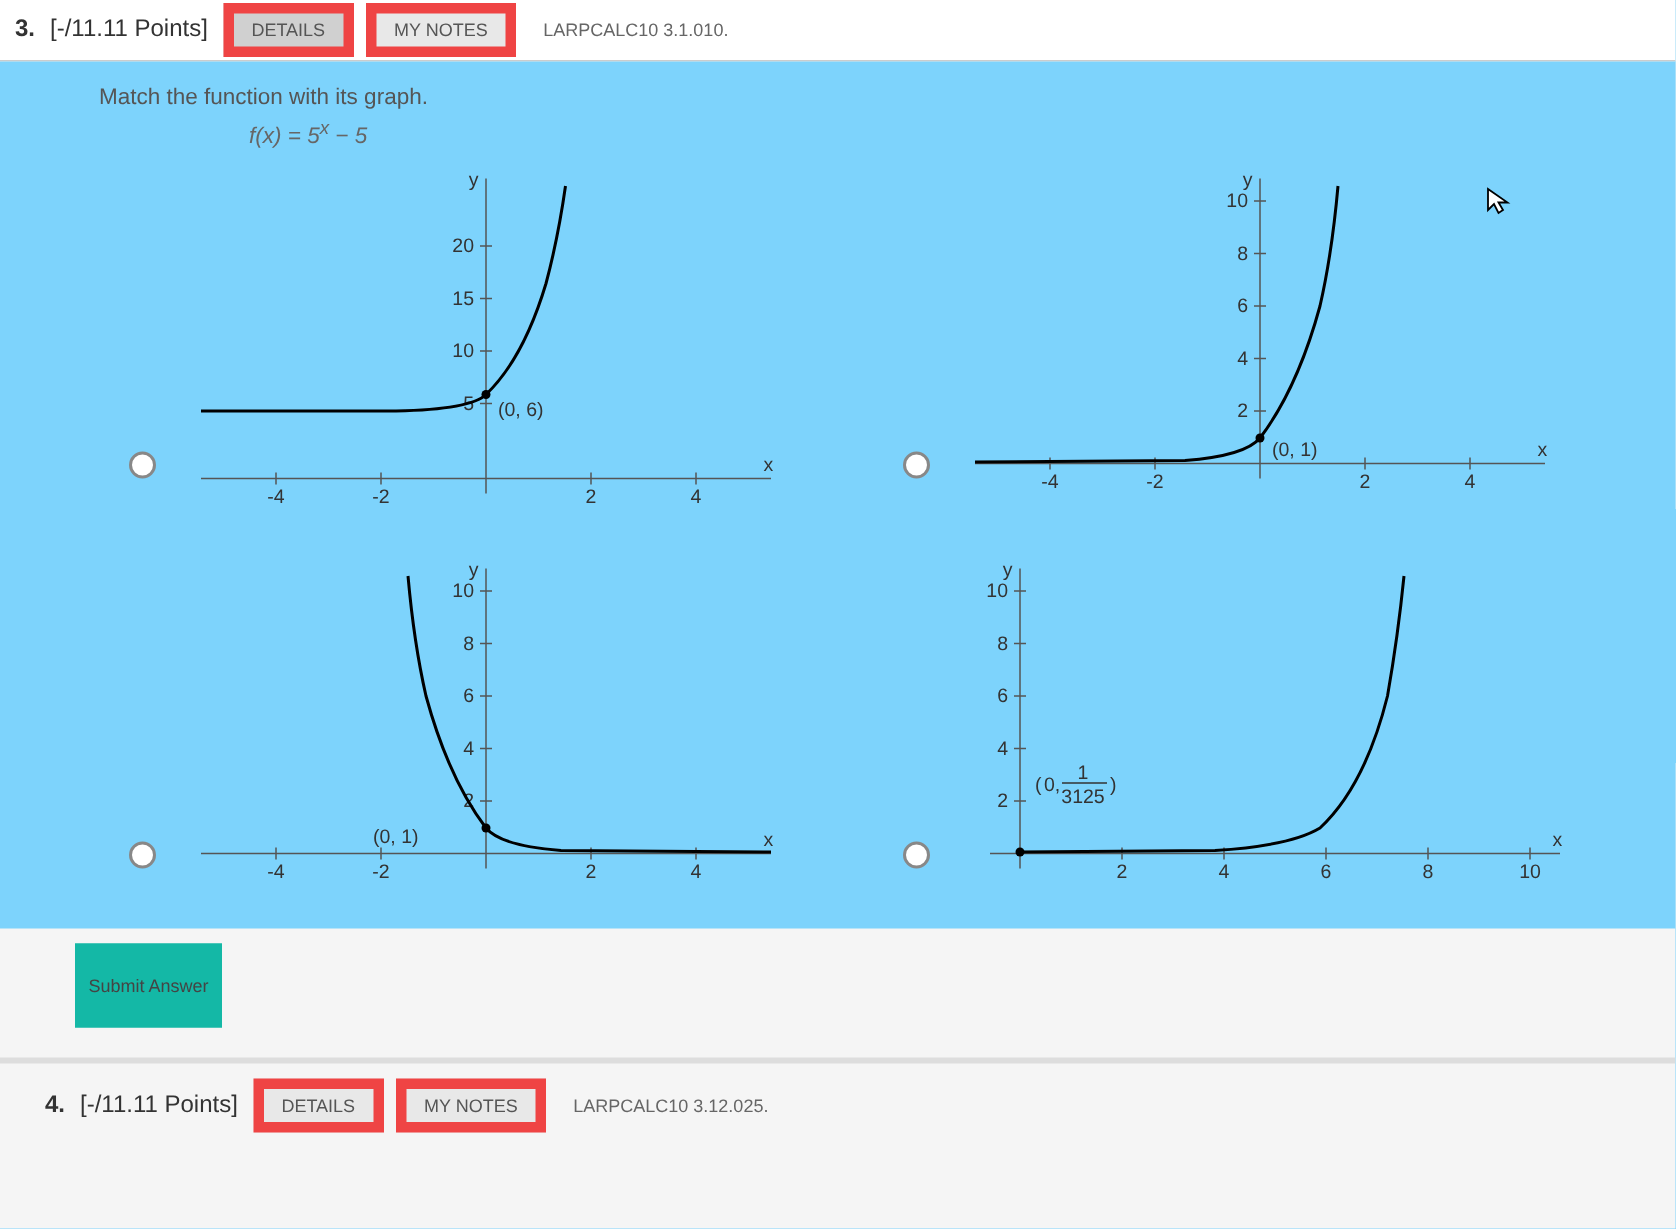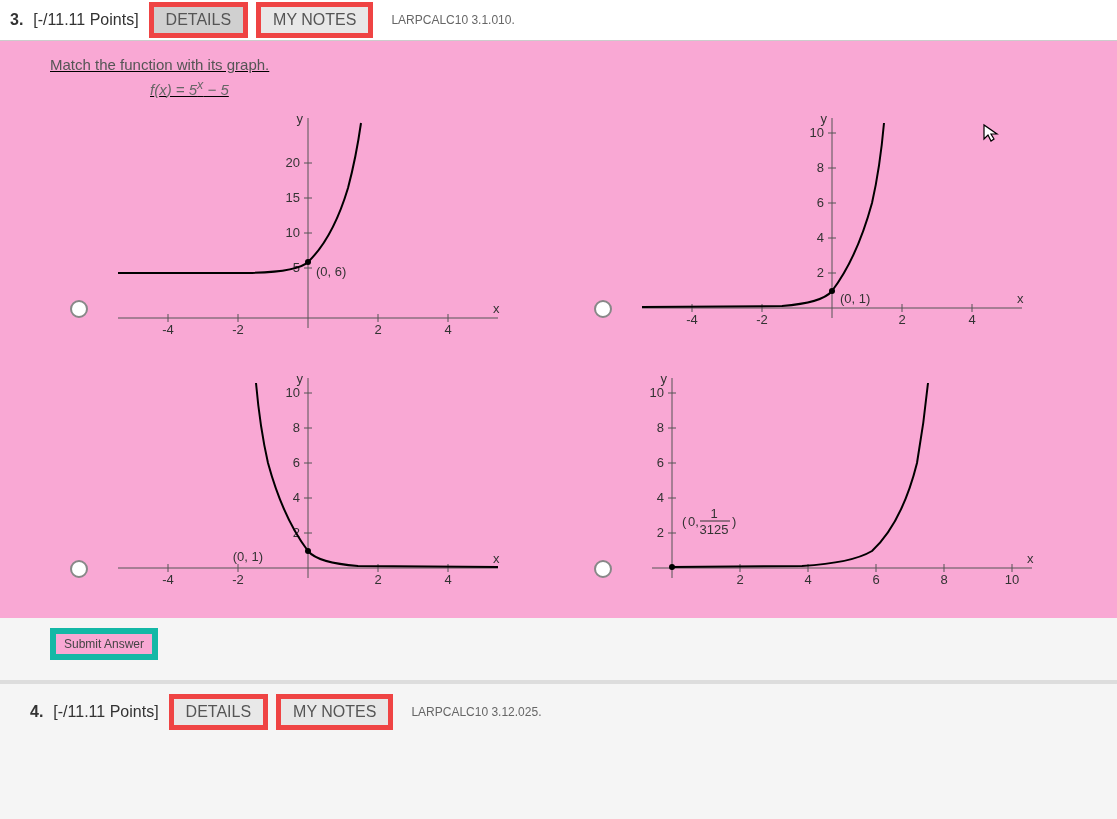--- a/index.html
+++ b/index.html
@@ -16,41 +16,40 @@
   border-bottom: 1px solid #ccc;
   padding: 2px 10px;
   background: #fff;
 }
 .points-label {
   font-weight: bold;
   color: #333;
   margin-right: 10px;
 }
 .header-btn {
-  border: 5px solid #ef4444;
+  border: 7px solid #ef4444;
   background: #e8e8e8;
   padding: 4px 12px;
-  font-size: 16px;
+  font-size: 12px;
   color: #555;
   margin-right: 8px;
   cursor: pointer;
 }
 .header-btn.details {
   background: #d0d0d0;
 }
 .book-ref {
   color: #666;
   font-size: 12px;
   margin-left: 10px;
 }
 .question-panel {
-  background: #f9a8d4;
+  background: #7dd3fc;
   margin: 0;
-  padding: 15px 40px 10px 50px;
-  text-decoration: underline;
+  padding: 15px 40px 10px 66px;
 }
 .prompt {
   color: #555;
   font-size: 15px;
   margin-bottom: 5px;
 }
 .function {
   font-style: italic;
   color: #666;
   font-size: 15px;
@@ -81,23 +80,23 @@
 .graph-box {
   width: 420px;
   height: 240px;
   position: relative;
 }
 .graph-box svg {
   width: 100%;
   height: 100%;
 }
 .submit-btn {
-  border: 6px solid #14b8a6;
-  background: #f9a8d4;
-  padding: 3px 8px;
+  border: 1px solid #14b8a6;
+  background: #14b8a6;
+  padding: 20px 8px;
   font-size: 12px;
   color: #444;
   cursor: pointer;
   margin: 10px 0 0 50px;
 }
 .next-row {
   border-top: 4px solid #ddd;
   margin-top: 20px;
   padding: 10px 10px 0 30px;
   display: flex;

